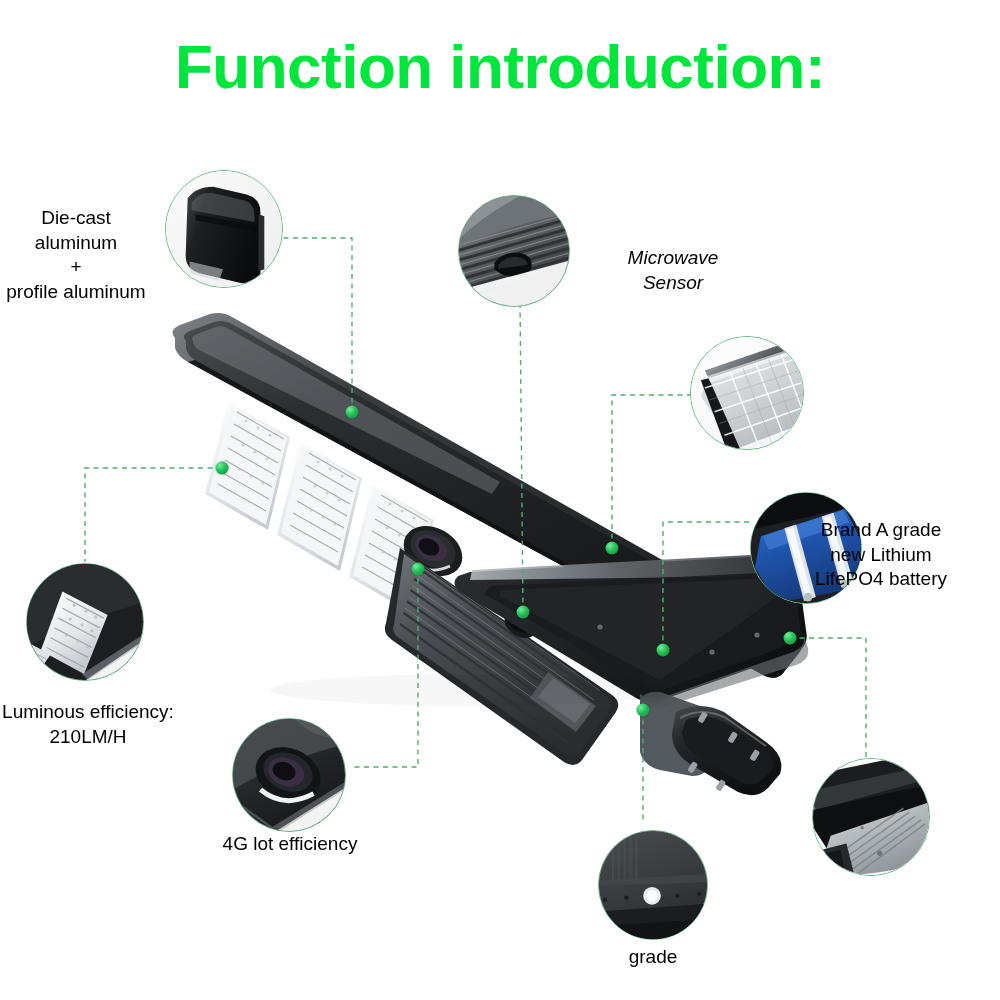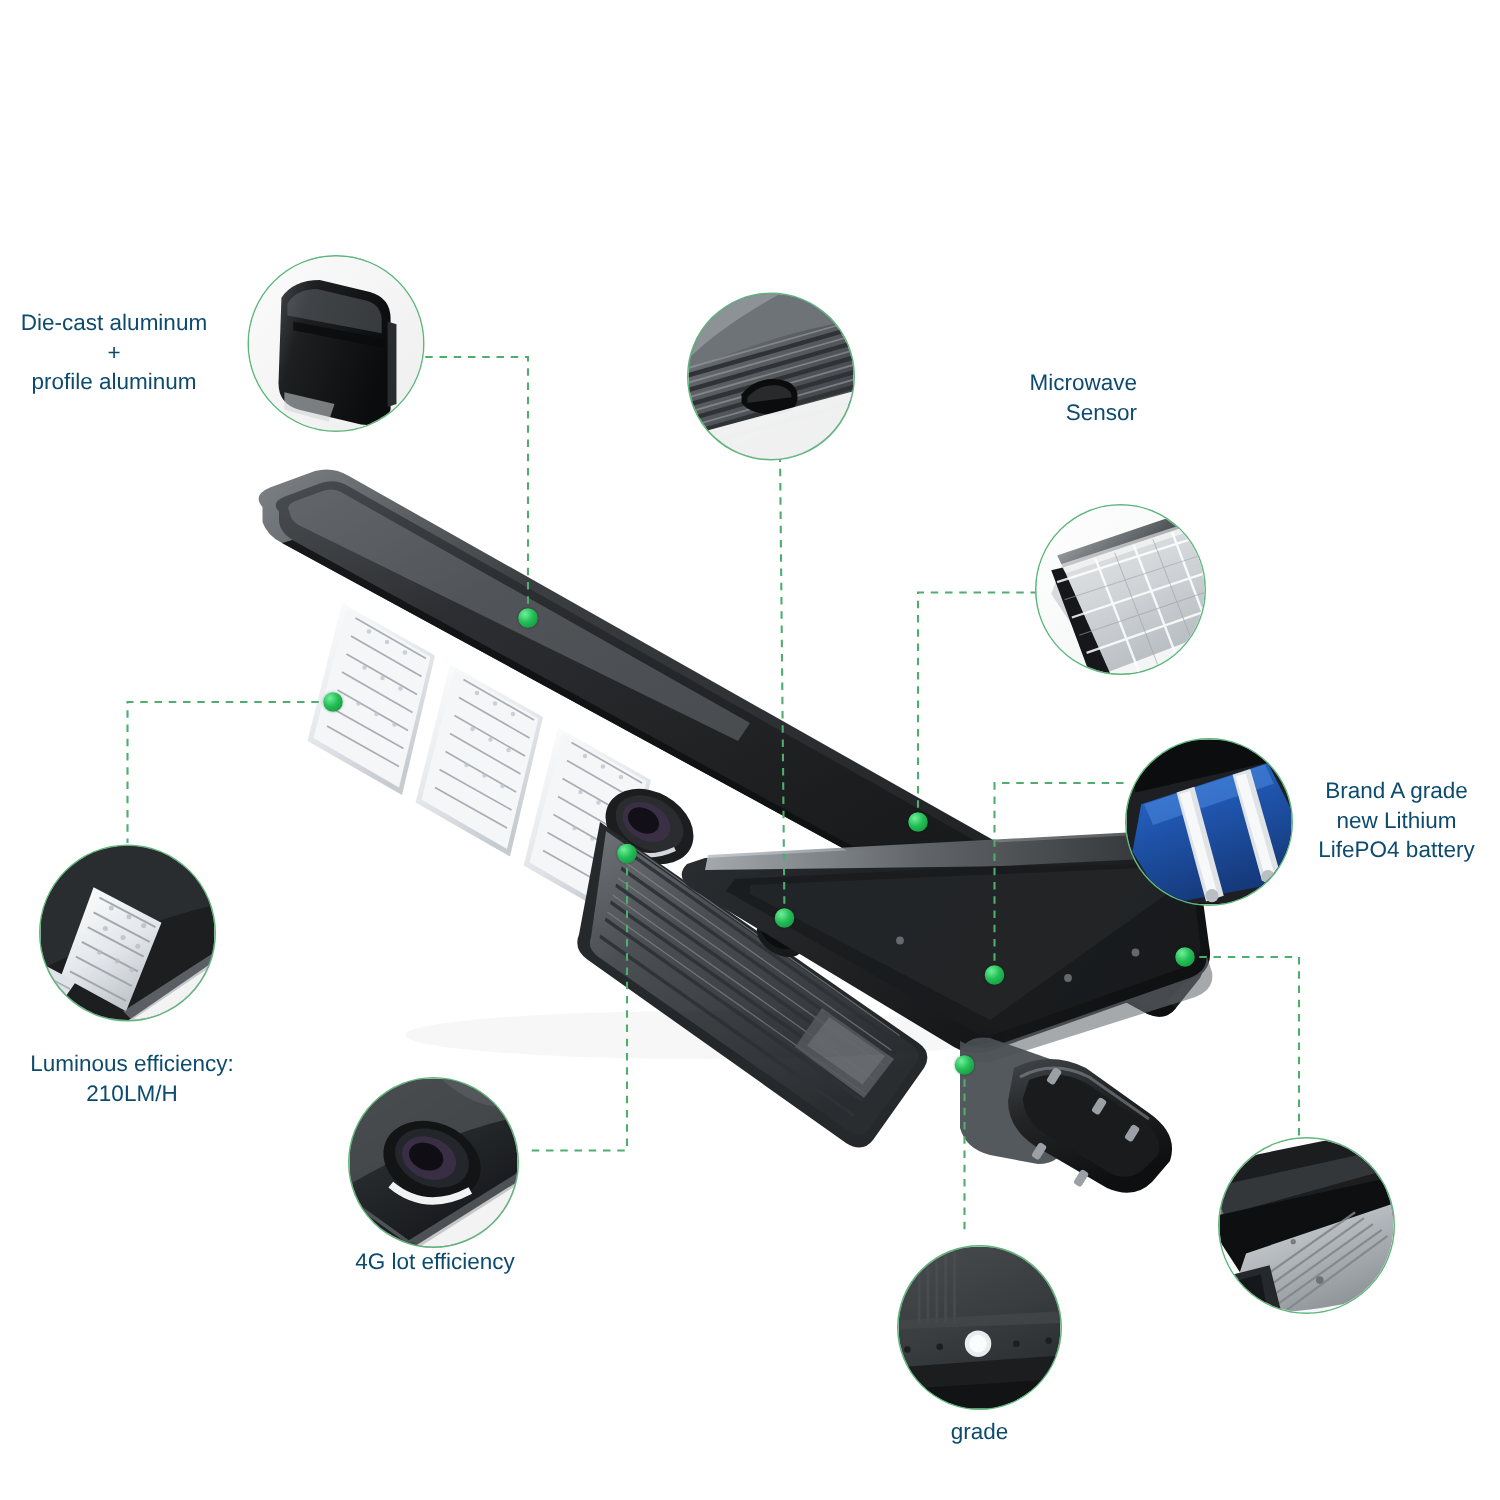--- a/index.html
+++ b/index.html
@@ -37,44 +37,45 @@
     overflow:hidden;
     border:1.4px solid #5cb87a;
     box-sizing:border-box;
     background:#f2f2f2;
   }
   .inset .art{position:absolute;left:0;top:0;width:100%;height:100%;}
 
   
   .label{
     position:absolute;
-    font-size:15px;
+    font-size:19px;
     line-height:1.30;
-    color:#0c4a6e;
+    color:#000000;
     white-space:pre-line;
   }
   .label.center{text-align:center;}
-  .label.left{text-align:right;}
+  .label.left{text-align:center;font-style:italic;}
 
   
   #product{position:absolute;left:0;top:0;width:1000px;height:1000px;}
 
   
   .dot{
     position:absolute;width:13px;height:13px;border-radius:50%;
     background:radial-gradient(circle at 34% 30%, #6ff09a 0%, #23bd56 45%, #0e8c39 100%);
     box-shadow:0 0 2px rgba(0,0,0,.35);
     transform:translate(-50%,-50%);
   }
 </style>
 </head>
 <body>
 
 <div id="stage">
 
+  <div class="title">Function introduction:</div>
 
   <svg id="product" viewBox="0 0 1000 1000" aria-hidden="true">
     <defs>
       <linearGradient id="gBodyTop" x1="0" y1="0" x2="1" y2="1">
         <stop offset="0%" stop-color="#4a4d50"></stop>
         <stop offset="22%" stop-color="#2c2e31"></stop>
         <stop offset="60%" stop-color="#1b1d1f"></stop>
         <stop offset="100%" stop-color="#111214"></stop>
       </linearGradient>
       <linearGradient id="gBodyFace" x1="0" y1="0" x2="0.4" y2="1">
@@ -449,21 +450,21 @@
       <path d="M72 24 L84 20 L104 90 L92 96 Z" fill="#dfe3e6"></path>
       <path d="M74 25 L81 23 L100 90 L94 93 Z" fill="#ffffff" opacity="0.75"></path>
 
       <circle cx="58" cy="106" r="4.5" fill="#b9bec2"></circle>
       <circle cx="96" cy="93" r="4.5" fill="#b9bec2"></circle>
 
       <path d="M0 0 L112 0 L112 12 L6 36 Z" fill="#0c0d0f"></path>
       <path d="M0 86 L20 104 L8 112 L0 112 Z" fill="#0c0d0f"></path>
     </svg>
   </div>
-  <div class="label center" style="left:862px;top:518px;width:138px;">Brand A grade
+  <div class="label center" style="left:812px;top:518px;width:138px;">Brand A grade
 new Lithium
 LifePO4 battery</div>
 
   <div class="inset" style="left:26px;top:563px;width:118px;height:118px;">
     <svg class="art" viewBox="0 0 118 118" preserveAspectRatio="xMidYMid slice" aria-hidden="true">
       <defs>
         <linearGradient id="ins5led" x1="0" y1="0" x2="0.5" y2="1">
           <stop offset="0%" stop-color="#ffffff"></stop>
           <stop offset="60%" stop-color="#e4e8eb"></stop>
           <stop offset="100%" stop-color="#c2c7cc"></stop>

